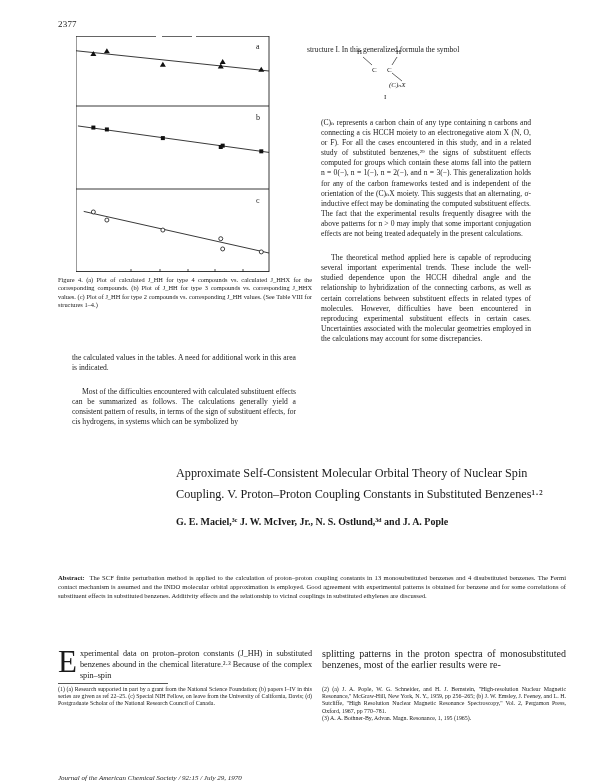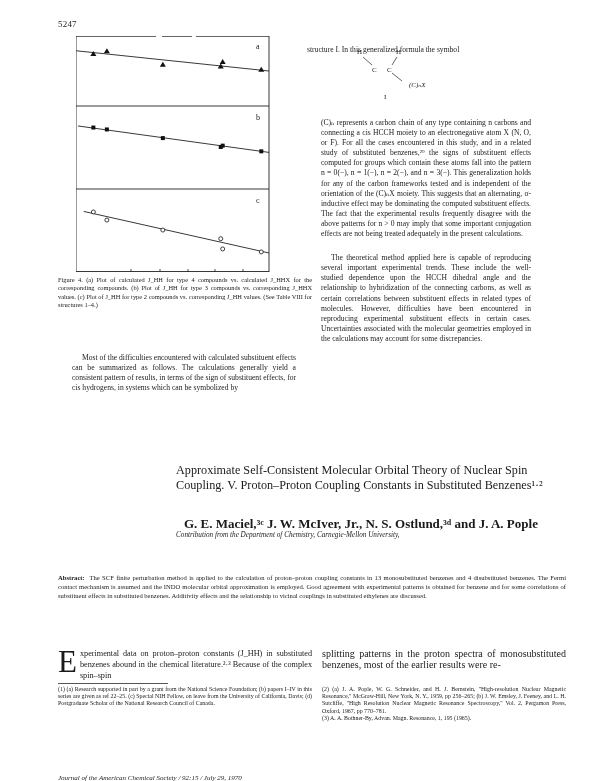--- a/index.html
+++ b/index.html
@@ -10,37 +10,37 @@
   .fig svg { display:block; }
   .caption { left:58px; top:276px; width:254px; font-size:6.4px; line-height:8.3px; text-align:justify; }
   .body { font-size:7.6px; line-height:10.1px; text-align:justify; }
   .col-l { left:58px; width:252px; }
   .col-r { left:307px; width:238px; }
   .p { margin:14px; text-indent:0; }
   .p.ind { text-indent:10px; }
   .struct { left:357px; top:47px; width:140px; height:50px; font-size:7px; }
   .struct span { position:absolute; }
   .heading { font-weight:bold; font-size:7.8px; }
-  .title { left:176px; top:463px; width:400px; font-size:12.2px; line-height:15px; }
-  .authors { left:184px; top:516px; font-size:13px; font-weight:bold; }
+  .title { left:176px; top:463px; width:400px; font-size:12.2px; line-height:21px; }
+  .authors { left:176px; top:516px; font-size:10px; font-weight:bold; }
   .affil { left:176px; top:531px; font-size:7.2px; line-height:9.6px; font-style:italic; width:380px; }
   .abstract { left:58px; top:574px; width:508px; font-size:6.6px; line-height:8.8px; text-align:justify; }
   .abstract b { font-weight:bold; }
   .intro-l { left:58px; top:648px; width:254px; font-size:8.2px; line-height:11px; text-align:justify; }
   .dropcap { float:left; font-size:31px; line-height:26px; margin:1px 3px 0 0; }
   .intro-r { left:322px; top:648px; width:244px; font-size:10px; line-height:11px; text-align:justify; }
   .fn-l { left:58px; top:686px; width:254px; font-size:5.9px; line-height:7.2px; text-align:justify; }
   .fn-r { left:322px; top:686px; width:244px; font-size:5.9px; line-height:7.2px; text-align:justify; }
   .footer { left:58px; top:774px; font-size:7px; font-style:italic; }
   .sep { left:58px; width:110px; height:0; border-top:0.6px solid #555; }
 </style>
 </head>
 <body>
 
-<div class="abs pagenum">5247</div>
+<div class="abs pagenum">2377</div>
 
 <div class="abs fig">
   <svg id="figsvg" width="194" height="236" viewBox="0 0 194 236">
 
     <line x1="0" y1="0" x2="0" y2="236" stroke="#222" stroke-width="0.9"></line>
     <line x1="193" y1="0" x2="193" y2="236" stroke="#222" stroke-width="0.9"></line>
     <line x1="0" y1="0.5" x2="193" y2="0.5" stroke="#222" stroke-width="0.7" stroke-dasharray="80 6 30 4 80"></line>
     <line x1="0" y1="235.5" x2="193" y2="235.5" stroke="#222" stroke-width="0.9"></line>
     <line x1="0" y1="70" x2="193" y2="70" stroke="#222" stroke-width="0.9"></line>
     <line x1="0" y1="153" x2="193" y2="153" stroke="#222" stroke-width="0.9"></line>
@@ -94,48 +94,48 @@
       </g>
   </svg>
   <span class="abs" style="left:180px;top:6px;font-size:8px;">a</span>
   <span class="abs" style="left:180px;top:77px;font-size:8px;">b</span>
   <span class="abs" style="left:180px;top:160px;font-size:8px;">c</span>
 </div>
 
 <div class="abs caption">Figure 4.  (a) Plot of calculated J_HH for type 4 compounds vs. calculated J_HHX for the corresponding compounds.  (b) Plot of J_HH for type 3 compounds vs. corresponding J_HHX values.  (c) Plot of J_HH for type 2 compounds vs. corresponding J_HH values.  (See Table VIII for structures 1–4.)</div>
 
 <div class="abs body col-l" style="top:339px;">
+  <p class="p">the calculated values in the tables.  A need for additional work in this area is indicated.</p>
   <p class="p ind">Most of the difficulties encountered with calculated substituent effects can be summarized as follows.  The calculations generally yield a consistent pattern of results, in terms of the sign of substituent effects, for cis hydrogens, in systems which can be symbolized by</p>
 </div>
 
 <div class="abs body col-r" style="top:45px;">structure I.  In this generalized formula the symbol</div>
 
 <div class="abs struct">
   <svg class="abs" style="left:0;top:0" width="140" height="50">
     <line x1="6" y1="10" x2="15" y2="18" stroke="#222" stroke-width="0.7"></line>
     <line x1="40" y1="10" x2="35" y2="18" stroke="#222" stroke-width="0.7"></line>
     <line x1="35" y1="26" x2="45" y2="34" stroke="#222" stroke-width="0.7"></line>
   </svg>
   <span style="left:0;top:1px;">H</span>
   <span style="left:39px;top:1px;">H</span>
   <span style="left:15px;top:19px;">C</span>
   <span style="left:30px;top:19px;">C</span>
-  <span style="left:52px;top:34px;font-style:italic;">(C)ₙX</span>
+  <span style="left:32px;top:34px;font-style:italic;">(C)ₙX</span>
   <span style="left:27px;top:46px;">I</span>
 </div>
 
 <div class="abs body col-r" style="top:104px;">
   <p class="p">(C)ₙ represents a carbon chain of any type containing n carbons and connecting a cis HCCH moiety to an electronegative atom X (N, O, or F).  For all the cases encountered in this study, and in a related study of substituted benzenes,²⁹ the signs of substituent effects computed for groups which contain these atoms fall into the pattern n = 0(−), n = 1(−), n = 2(−), and n = 3(−).  This generalization holds for any of the carbon frameworks tested and is independent of the orientation of the (C)ₙX moiety.  This suggests that an alternating, σ-inductive effect may be dominating the computed substituent effects.  The fact that the experimental results frequently disagree with the above patterns for n &gt; 0 may imply that some important conjugation effects are not being treated adequately in the present calculations.</p>
   <p class="p ind">The theoretical method applied here is capable of reproducing several important experimental trends.  These include the well-studied dependence upon the HCCH dihedral angle and the relationship to hybridization of the connecting carbons, as well as certain correlations between substituent effects in related types of molecules.  However, difficulties have been encountered in reproducing experimental substituent effects in certain cases.  Uncertainties associated with the molecular geometries employed in the calculations may account for some discrepancies.</p>
 </div>
 
 <div class="abs title">Approximate Self-Consistent Molecular Orbital Theory of Nuclear Spin Coupling.  V.  Proton–Proton Coupling Constants in Substituted Benzenes¹·²</div>
 <div class="abs authors">G. E. Maciel,³ᶜ J. W. McIver, Jr., N. S. Ostlund,³ᵈ and J. A. Pople</div>
 <div class="abs affil">
-  <div>Contribution from the Department of Chemistry, Carnegie-Mellon University,</div>
 </div>
 
 <div class="abs abstract">
   <b>Abstract:</b>&nbsp;&nbsp;<span>The SCF finite perturbation method is applied to the calculation of proton–proton coupling constants in 13 monosubstituted benzenes and 4 disubstituted benzenes.  The Fermi contact mechanism is assumed and the INDO molecular orbital approximation is employed.  Good agreement with experimental patterns is obtained for benzene and for some correlations of substituent effects in substituted benzenes.  Additivity effects and the relationship to vicinal couplings in substituted ethylenes are discussed.</span>
 </div>
 
 <div class="abs intro-l">
   <span class="dropcap">E</span><span>xperimental data on proton–proton constants (J_HH) in substituted benzenes abound in the chemical literature.²·³  Because of the complex spin–spin</span>
 </div>
 <div class="abs intro-r">splitting patterns in the proton spectra of monosubstituted benzenes, most of the earlier results were re-</div>

